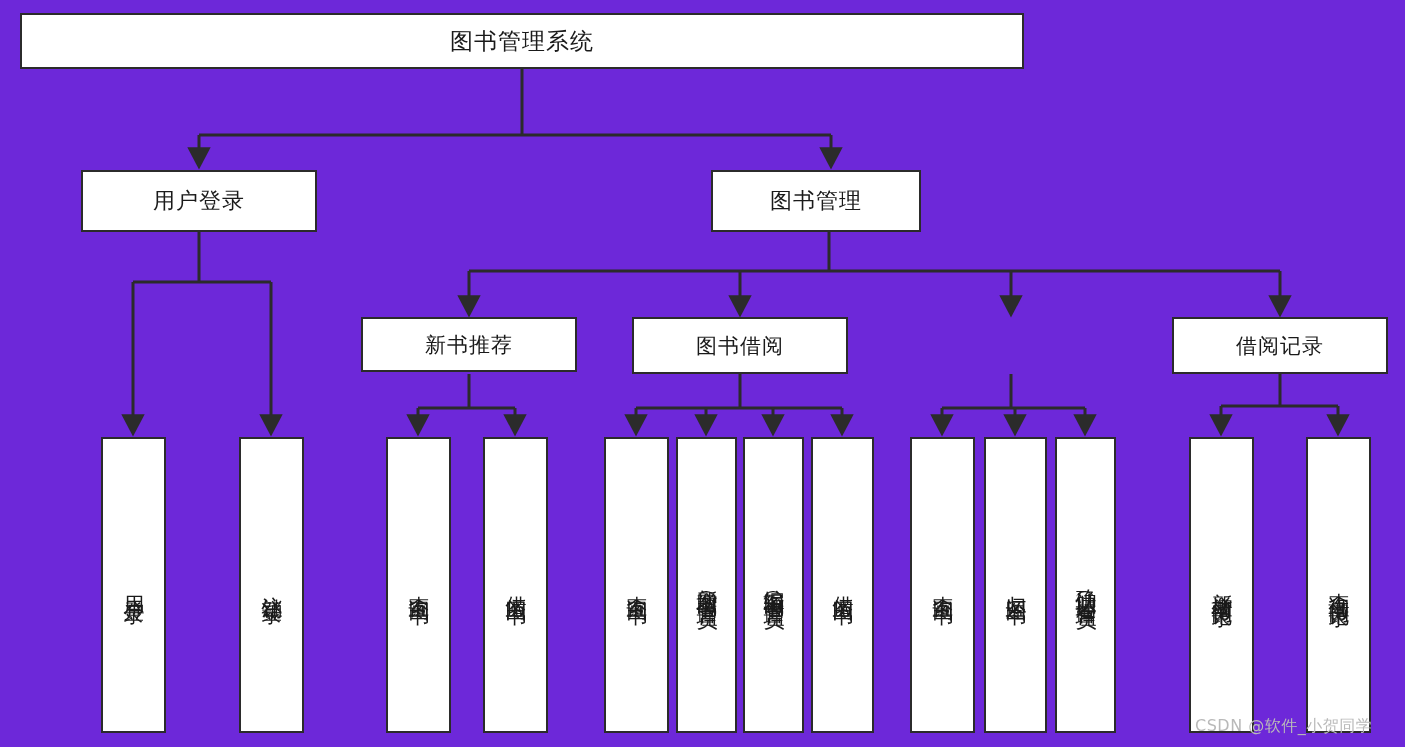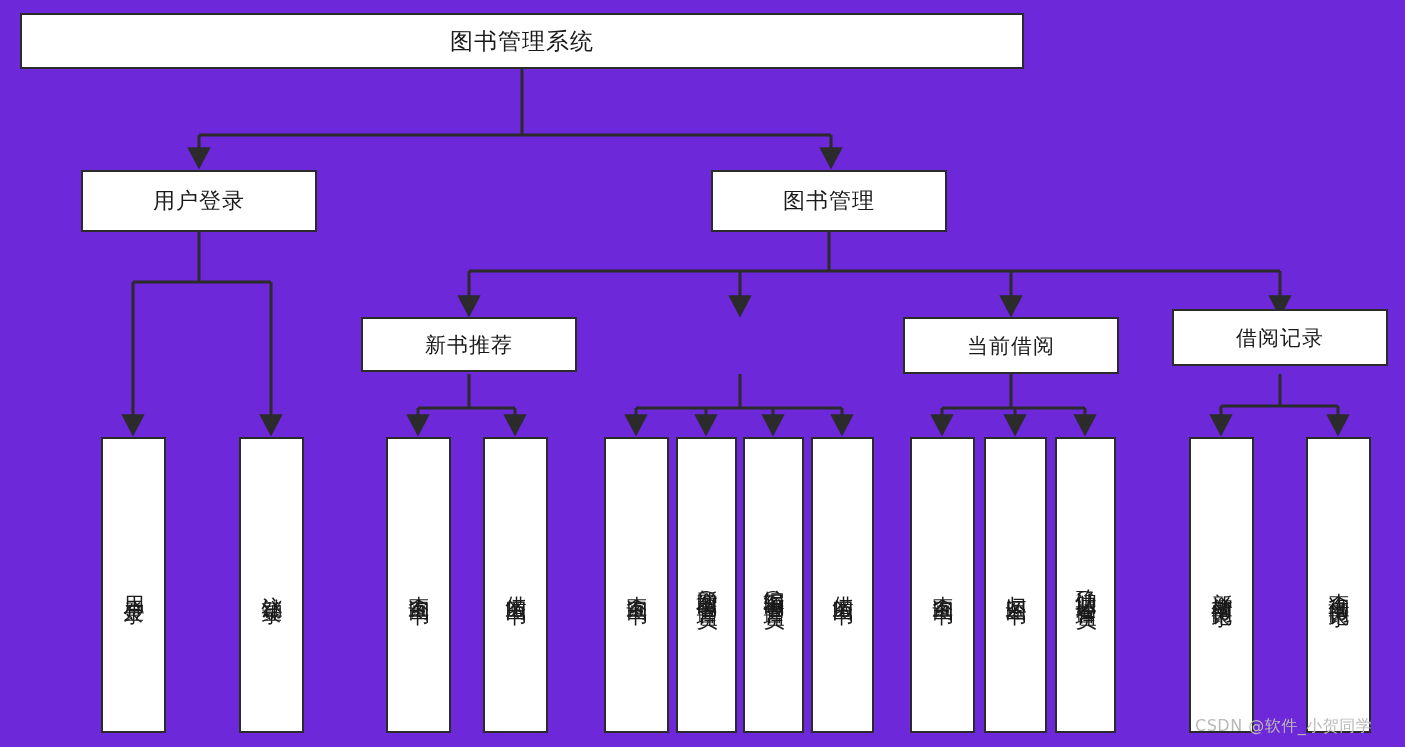--- a/index.html
+++ b/index.html
@@ -123,31 +123,31 @@
     </g>
   </svg>
 
   <div class="node root" style="left:20px; top:13px; width:1004px; height:56px;">
     <span class="h-label">图书管理系统</span>
   </div>
 
   <div class="node lvl1" style="left:81px; top:170px; width:236px; height:62px;">
     <span class="h-label">用户登录</span>
   </div>
-  <div class="node lvl1" style="left:711px; top:170px; width:236px; height:62px;">
+  <div class="node lvl1" style="left:711px; top:170px; width:210px; height:62px;">
     <span class="h-label">图书管理</span>
   </div>
 
   <div class="node lvl2" style="left:361px; top:317px; width:216px; height:55px;">
     <span class="h-label">新书推荐</span>
   </div>
-  <div class="node lvl2" style="left:903px; top:317px; width:216px; height:57px;">
-    <span class="h-label">当前借阅</span>
+  <div class="node lvl2" style="left:632px; top:317px; width:216px; height:57px;">
+    <span class="h-label">图书借阅</span>
   </div>
-  <div class="node lvl2" style="left:1172px; top:309px; width:216px; height:57px;">
+  <div class="node lvl2" style="left:1172px; top:317px; width:216px; height:57px;">
     <span class="h-label">借阅记录</span>
   </div>
 
   <div class="node leaf" style="left:101px; top:437px; width:65px; height:296px;">
     <span class="leaf-label">用户登录</span>
   </div>
   <div class="node leaf" style="left:239px; top:437px; width:65px; height:296px;">
     <span class="leaf-label">注销登录</span>
   </div>
 

